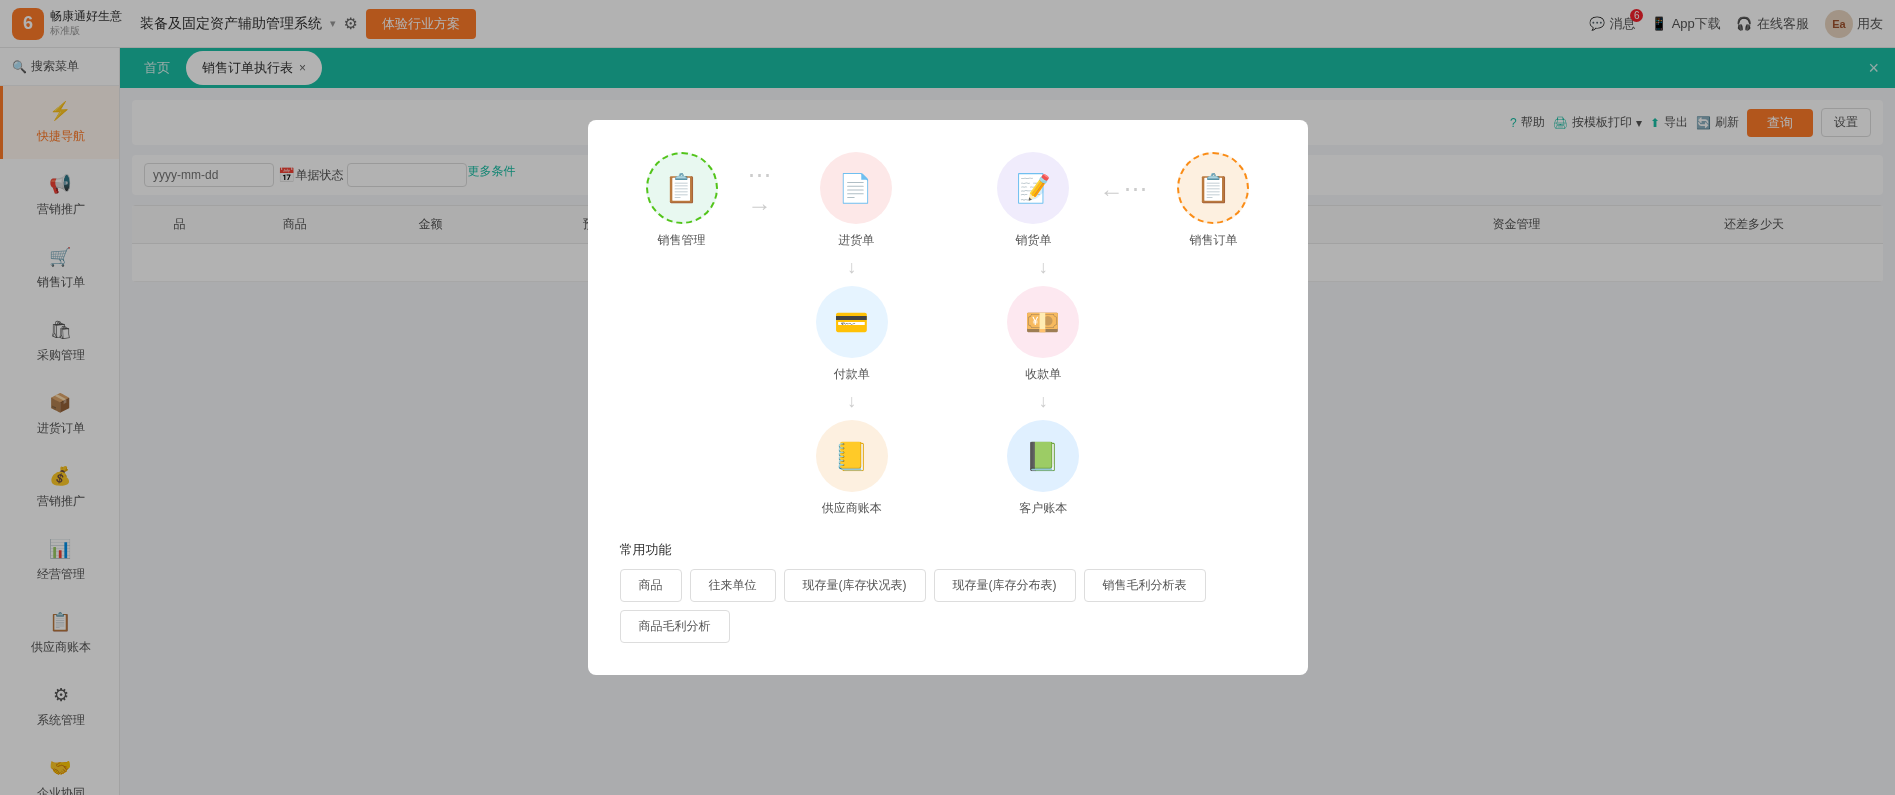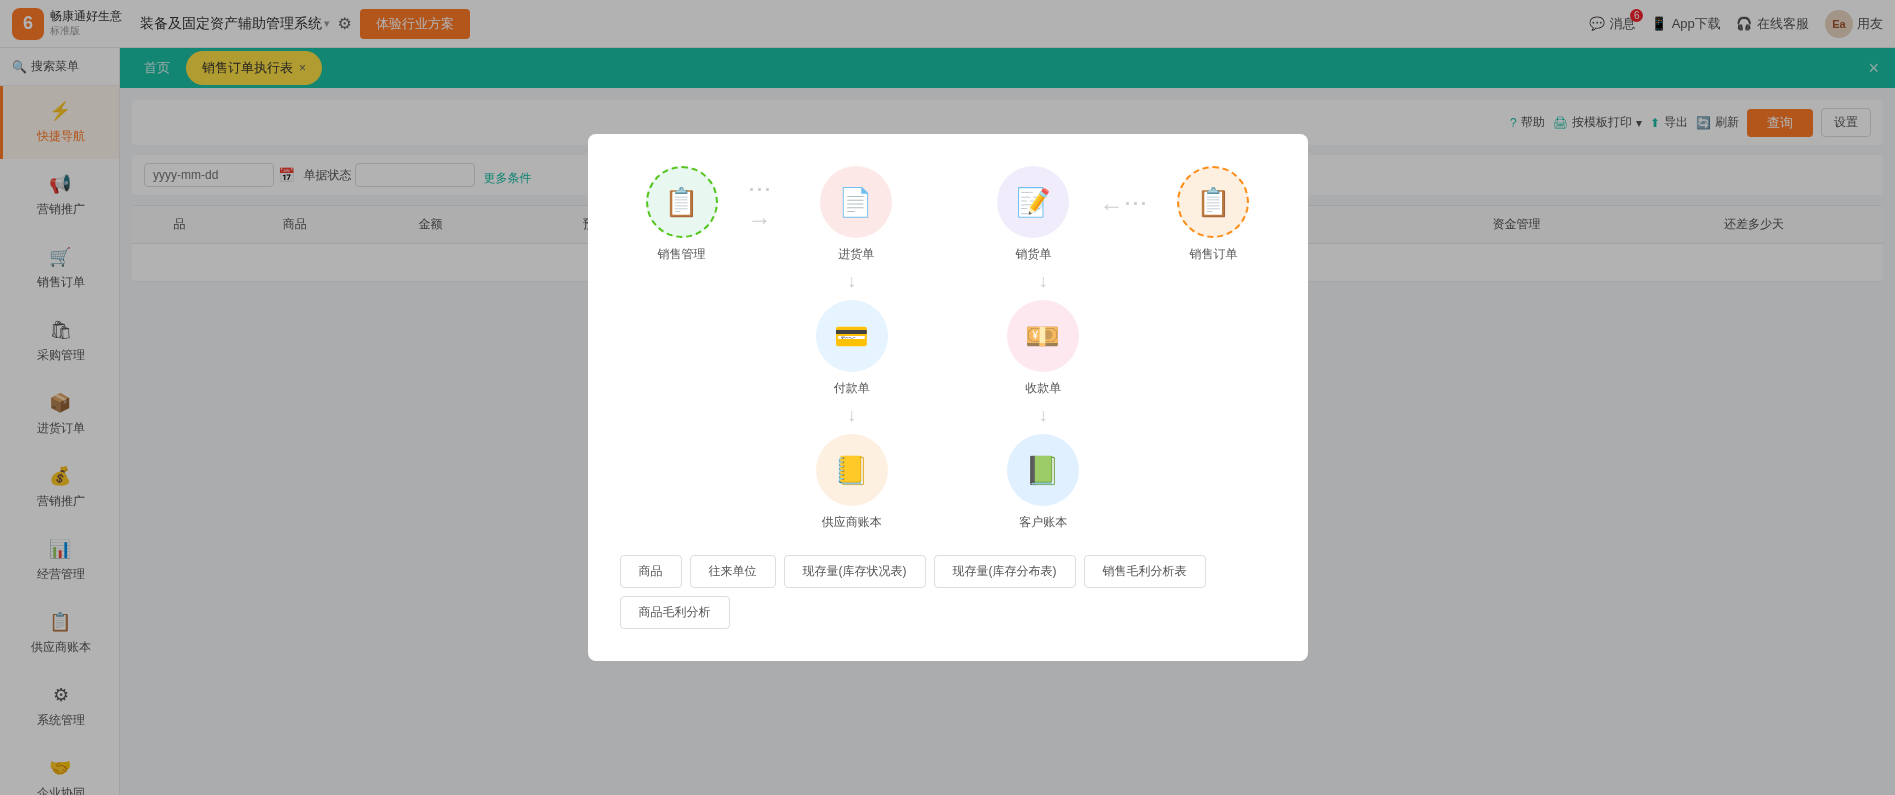--- a/index.html
+++ b/index.html
@@ -12,21 +12,21 @@
     .top-header {
       display: flex; align-items: center; height: 48px;
       background: #fff; border-bottom: 1px solid #e8e8e8;
       padding: 0 12px; gap: 8px;
     }
     .logo-area { display: flex; align-items: center; gap: 6px; width: 120px; }
     .logo-icon { width: 32px; height: 32px; background: #ff7b29; border-radius: 8px; display: flex; align-items: center; justify-content: center; color: white; font-size: 18px; font-weight: bold; }
     .logo-text { font-size: 12px; color: #333; line-height: 1.3; }
     .logo-sub { font-size: 10px; color: #999; }
     .system-title { font-size: 14px; color: #333; flex: 1; }
-    .system-title-wrap { display: flex; align-items: center; gap: 2px; }
+    .system-title-wrap { display: flex; align-items: center; gap: 8px; }
     .dropdown-arrow { color: #999; font-size: 11px; }
     .settings-icon { color: #666; font-size: 16px; cursor: pointer; }
     .trial-btn {
       background: #ff7b29; color: white; border: none; border-radius: 4px;
       padding: 6px 16px; font-size: 13px; cursor: pointer;
     }
     .header-right { display: flex; align-items: center; gap: 16px; margin-left: auto; }
     .header-icon-item { display: flex; align-items: center; gap: 4px; color: #555; font-size: 13px; cursor: pointer; position: relative; }
     .badge { background: #f5222d; color: white; font-size: 10px; border-radius: 8px; padding: 1px 4px; position: absolute; top: -6px; right: -8px; }
 
@@ -55,40 +55,40 @@
 
     
     .tab-bar {
       display: flex; align-items: center; background: #1abfa5;
       height: 40px; padding: 0 8px; gap: 0;
     }
     .tab-item {
       padding: 8px 16px; font-size: 13px; cursor: pointer; color: rgba(255,255,255,0.85);
       border-radius: 4px 4px 0 0; display: flex; align-items: center; gap: 6px;
     }
-    .tab-item.active { background: #fde047; color: #333; border-radius: 17px; }
+    .tab-item.active { background: #ffffff; color: #333; border-radius: 17px; }
     .tab-close { font-size: 12px; color: #666; cursor: pointer; }
     .win-close { margin-left: auto; color: rgba(255,255,255,0.8); font-size: 18px; cursor: pointer; padding: 0 8px; }
 
     
     .page-content { flex: 1; background: #f5f6fa; overflow: auto; padding: 12px; }
 
     
     .toolbar-row {
       display: flex; align-items: center; gap: 8px; margin-bottom: 10px;
       background: #fff; padding: 8px 12px; border-radius: 4px;
       justify-content: flex-end;
     }
     .toolbar-btn { display: flex; align-items: center; gap: 4px; color: #555; font-size: 12px; cursor: pointer; }
     .query-btn { background: #ff7b29; color: white; border: none; border-radius: 4px; padding: 5px 20px; font-size: 13px; cursor: pointer; }
     .set-btn { background: #fff; color: #555; border: 1px solid #ddd; border-radius: 4px; padding: 5px 12px; font-size: 12px; cursor: pointer; }
 
     
     .filter-row {
-      display: flex; align-items: flex-end; gap: 8px; margin-bottom: 10px;
+      display: flex; align-items: flex-start; margin-bottom: 10px;
       background: #fff; padding: 8px 12px; border-radius: 4px; flex-wrap: wrap;
     }
     .filter-input {
       border: 1px solid #ddd; border-radius: 4px; padding: 4px 8px; font-size: 12px;
       width: 160px; color: #999;
     }
     .date-input-wrap { display: flex; align-items: center; gap: 4px; }
     .calendar-icon { color: #999; font-size: 14px; }
     .status-select {
       border: 1px solid #ddd; border-radius: 4px; padding: 4px 8px; font-size: 12px;
@@ -438,20 +438,21 @@
             <span style="font-size:28px; color:#13c2c2;">📗</span>
           </div>
           <span class="flow-label">客户账本</span>
         </div>
         <div style="width:24px;margin:0 4px;"></div>
         <div style="width:140px;"></div>
       </div>
     </div>
 
     <div class="common-func">
+      <div class="common-func-title">常用功能</div>
       <div class="func-buttons">
         <button class="func-btn">商品</button>
         <button class="func-btn">往来单位</button>
         <button class="func-btn">现存量(库存状况表)</button>
         <button class="func-btn">现存量(库存分布表)</button>
         <button class="func-btn">销售毛利分析表</button>
         <button class="func-btn">商品毛利分析</button>
       </div>
     </div>
 

